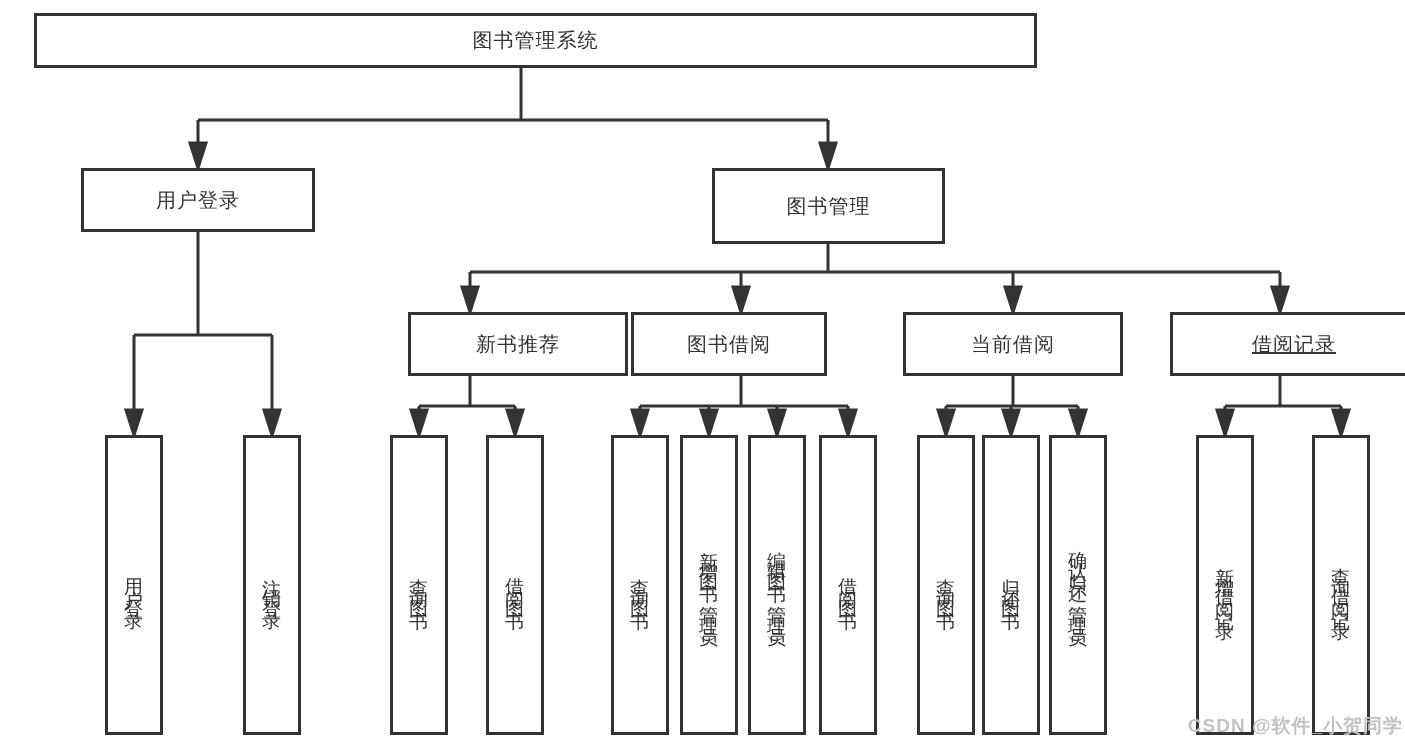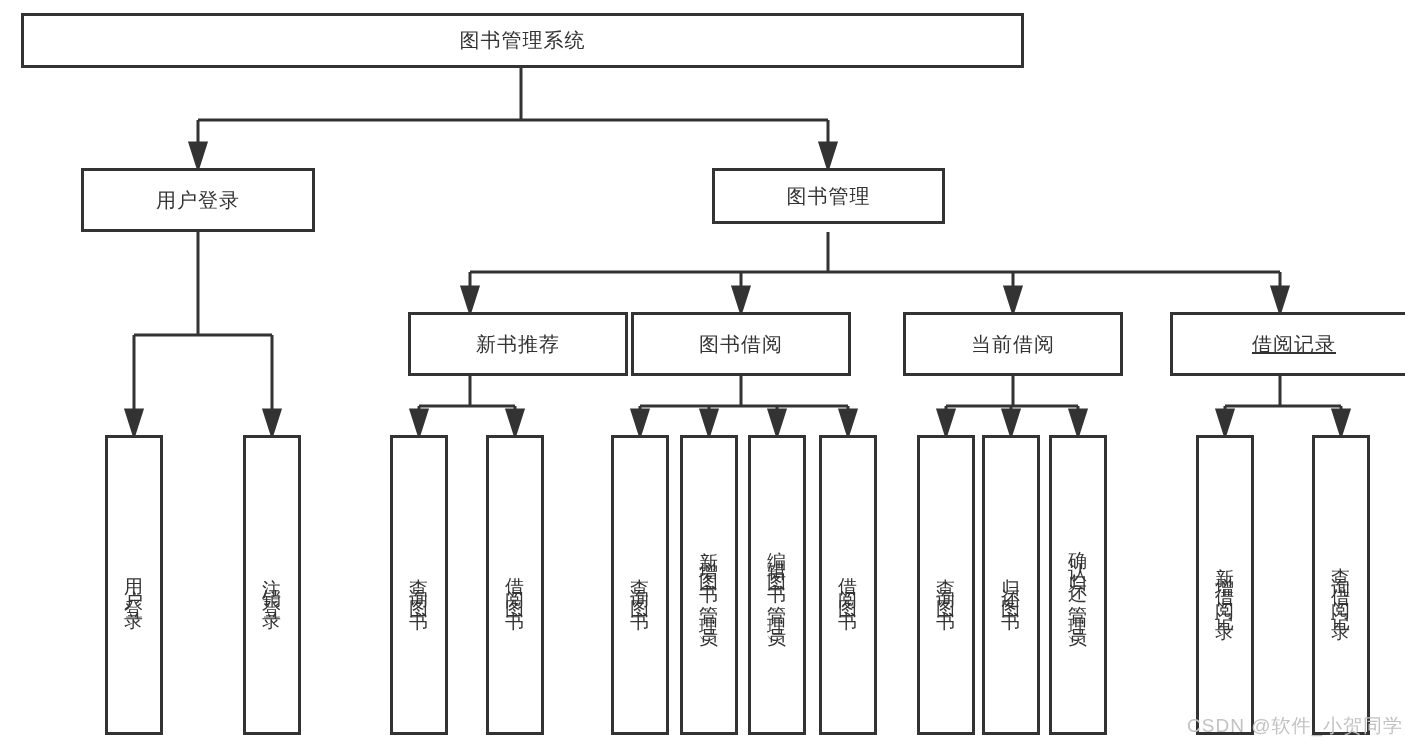--- a/index.html
+++ b/index.html
@@ -13,21 +13,21 @@
     background:#ffffff; display:flex; align-items:center; justify-content:center;
     color:#333333;
   }
   .hbox span { font-size:20px; letter-spacing:1px; white-space:nowrap; }
   .leaf span {
     writing-mode:vertical-rl; text-orientation:mixed;
     font-size:19px; line-height:1; letter-spacing:11px; white-space:nowrap;
   }
   .watermark {
     position:absolute; right:2px; top:713px; font-size:19px; color:#c2c2c2;
-    letter-spacing:1px; white-space:nowrap;
+    letter-spacing:1px; white-space:nowrap;font-weight:bold;
   }
 </style>
 </head>
 <body>
 
 <div class="canvas">
 
   <svg class="connectors" viewBox="0 0 1405 747" xmlns="http://www.w3.org/2000/svg" stroke="#333333" stroke-width="3" fill="#333333">
 
     <path fill="none" d="M521 68 V120 M198 120 H828 M198 120 V146 M828 120 V146"></path>
@@ -57,35 +57,35 @@
     <path fill="none" d="M1013 376 V406 M946 406 H1078 M946 406 V412 M1011 406 V412 M1078 406 V412"></path>
     <polygon points="938,410 954,410 946,435"></polygon>
     <polygon points="1003,410 1019,410 1011,435"></polygon>
     <polygon points="1070,410 1086,410 1078,435"></polygon>
 
     <path fill="none" d="M1280 376 V406 M1225 406 H1341 M1225 406 V412 M1341 406 V412"></path>
     <polygon points="1217,410 1233,410 1225,435"></polygon>
     <polygon points="1333,410 1349,410 1341,435"></polygon>
   </svg>
 
-  <div class="box hbox" style="left:21px; top:13px; width:1003px; height:55px;">
+  <div class="box hbox" style="left:34px; top:13px; width:1003px; height:55px;">
     <span>图书管理系统</span>
   </div>
 
   <div class="box hbox" style="left:81px; top:168px; width:234px; height:64px;">
     <span>用户登录</span>
   </div>
-  <div class="box hbox" style="left:712px; top:168px; width:233px; height:56px;">
+  <div class="box hbox" style="left:712px; top:168px; width:233px; height:76px;">
     <span>图书管理</span>
   </div>
 
   <div class="box hbox" style="left:360px; top:312px; width:220px; height:64px;margin-left:48px;">
     <span>新书推荐</span>
   </div>
-  <div class="box hbox" style="left:631px; top:312px; width:220px; height:64px;">
+  <div class="box hbox" style="left:631px; top:312px; width:196px; height:64px;">
     <span>图书借阅</span>
   </div>
   <div class="box hbox" style="left:903px; top:312px; width:220px; height:64px;align-items:center;">
     <span>当前借阅</span>
   </div>
   <div class="box hbox" style="left:1170px; top:312px; width:248px; height:64px;text-decoration:underline;">
     <span>借阅记录</span>
   </div>
 
   <div class="box leaf" style="left:105px; top:435px; width:58px; height:300px;">

